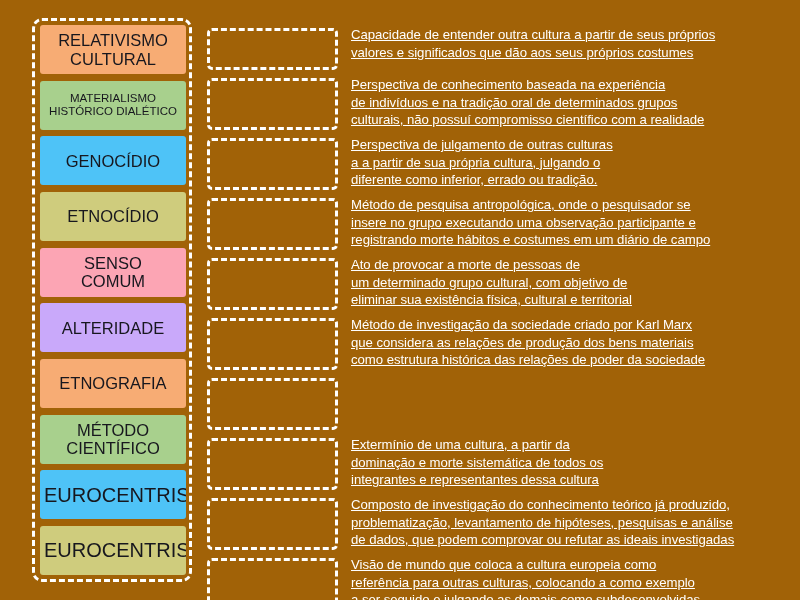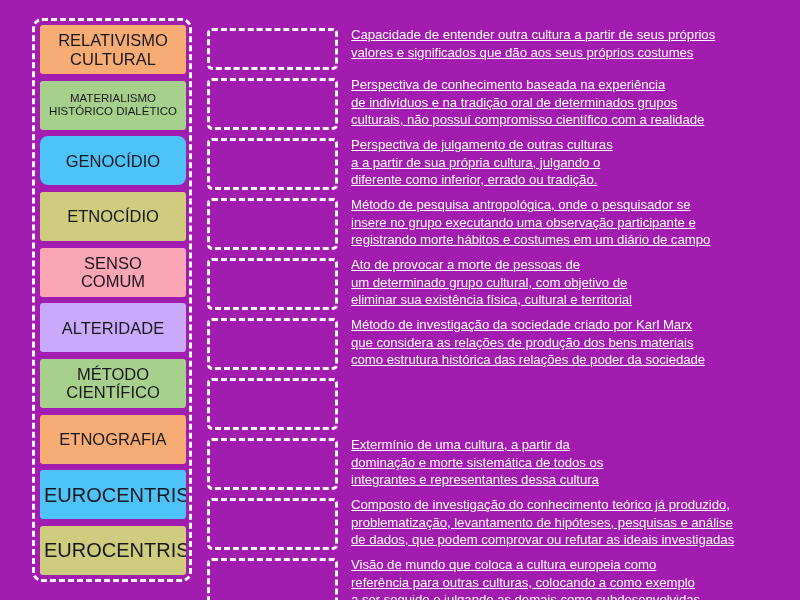--- a/index.html
+++ b/index.html
@@ -11,21 +11,21 @@
     width: 800px;
     height: 600px;
     overflow: hidden;
     font-family: "Liberation Sans", sans-serif;
     position: relative;
   }
 
   #activity-root {
     position: absolute;
     inset: 0;
-    background: #a21caf;
+    background: #a16207;
   }
 
   
   #tiles-panel {
     position: absolute;
     left: 32px;
     top: 18px;
     width: 160px;
     height: 564px;
     box-sizing: border-box;
@@ -109,40 +109,40 @@
 
   <div id="tiles-panel">
       <div class="tile" style="background: rgb(247, 172, 116);">
         <span class="tile-label fs-lg">RELATIVISMO
 CULTURAL</span>
       </div>
       <div class="tile" style="background: rgb(168, 208, 141);">
         <span class="tile-label fs-xs">MATERIALISMO
 HISTÓRICO DIALÉTICO</span>
       </div>
-      <div class="tile" style="background: rgb(78, 195, 247); border-radius: 8px;">
+      <div class="tile" style="background: rgb(78, 195, 247);">
         <span class="tile-label fs-lg">GENOCÍDIO</span>
       </div>
       <div class="tile" style="background: rgb(207, 204, 125);">
         <span class="tile-label fs-lg">ETNOCÍDIO</span>
       </div>
       <div class="tile" style="background: rgb(252, 165, 180);">
         <span class="tile-label fs-lg">SENSO
 COMUM</span>
       </div>
       <div class="tile" style="background: rgb(201, 169, 250);">
         <span class="tile-label fs-lg">ALTERIDADE</span>
       </div>
+      <div class="tile" style="background: rgb(247, 172, 116);">
+        <span class="tile-label fs-lg">ETNOGRAFIA</span>
+      </div>
       <div class="tile" style="background: rgb(168, 208, 141);">
         <span class="tile-label fs-lg">MÉTODO
 CIENTÍFICO</span>
       </div>
-      <div class="tile" style="background: rgb(247, 172, 116);">
-        <span class="tile-label fs-lg">ETNOGRAFIA</span>
-      </div>
       <div class="tile" style="background: rgb(78, 195, 247);">
         <span class="tile-label fs-md">EUROCENTRISMO</span>
       </div>
       <div class="tile" style="background: rgb(207, 204, 125);">
         <span class="tile-label fs-md">EUROCENTRISMO</span>
       </div>
     </div>
 
   <div id="pairs-panel">
       <div class="pair-row">

